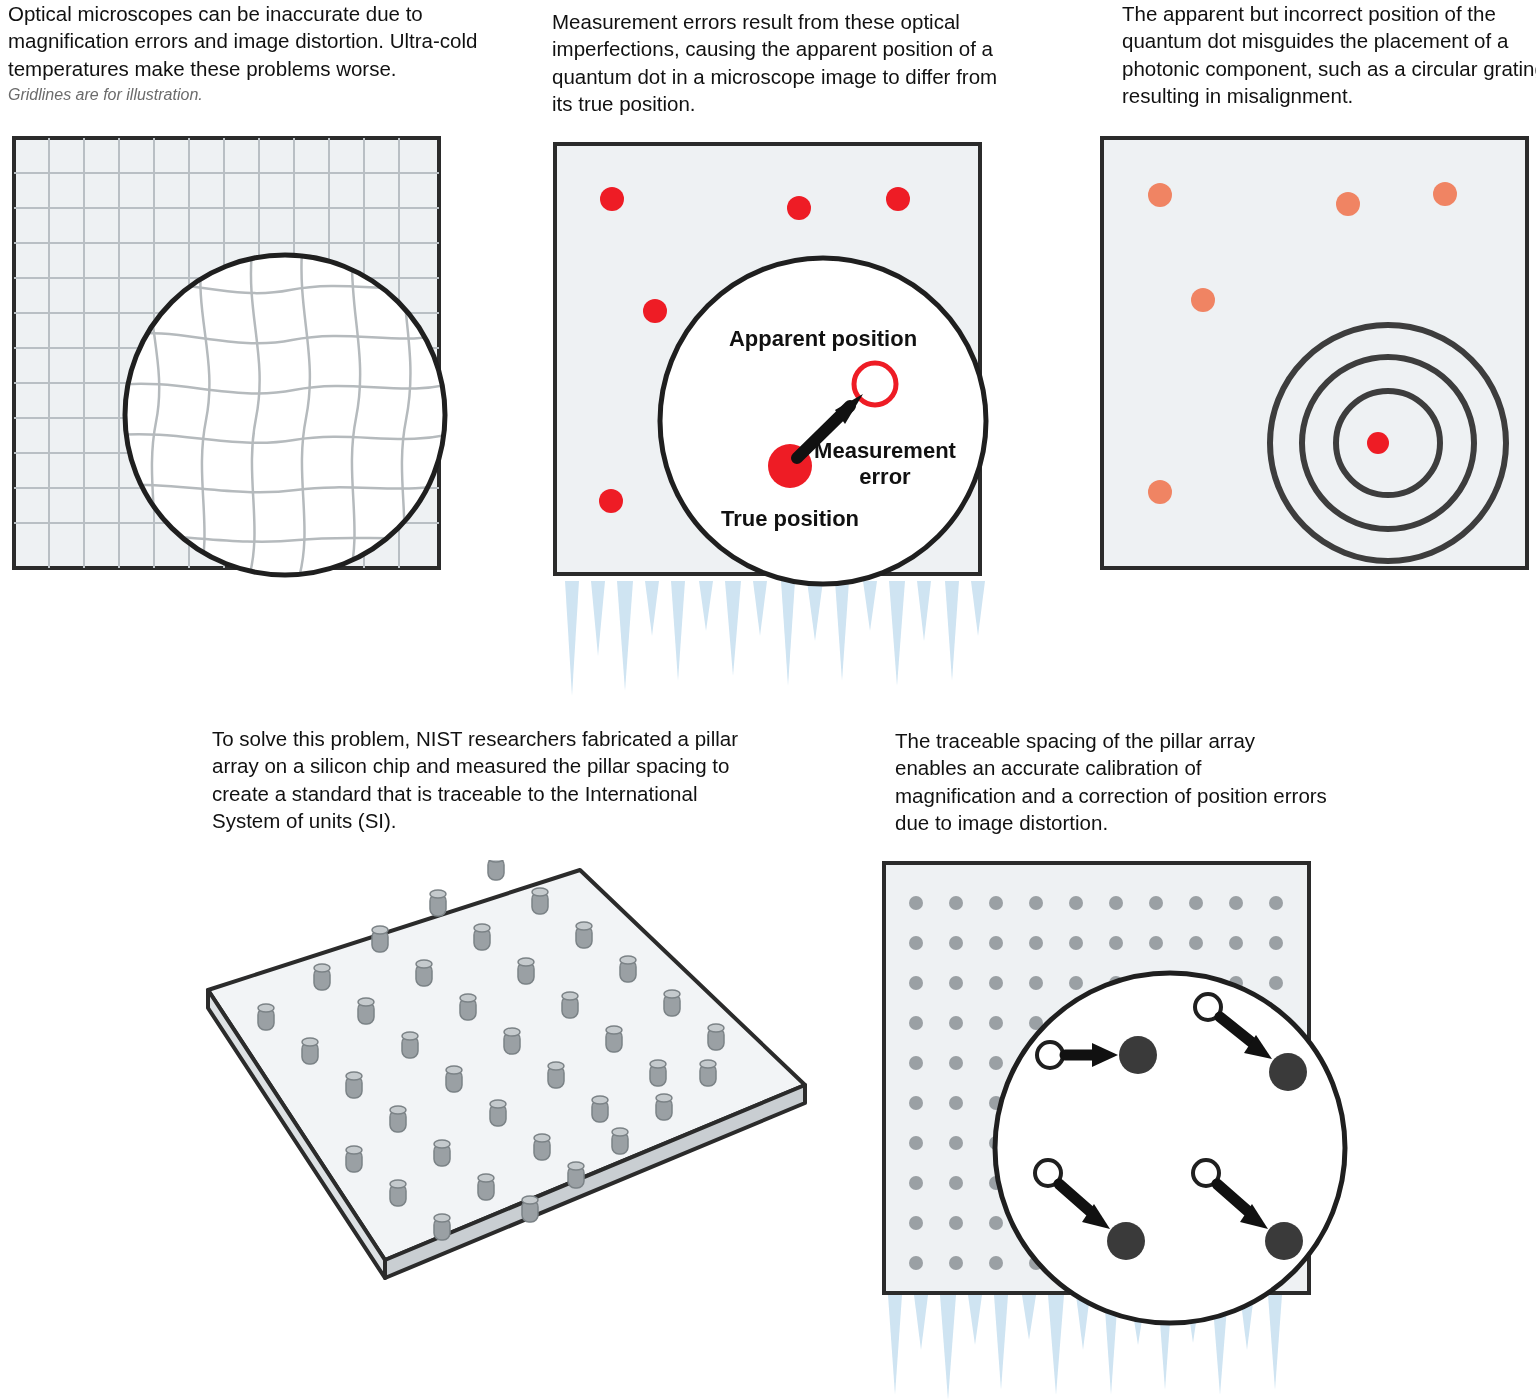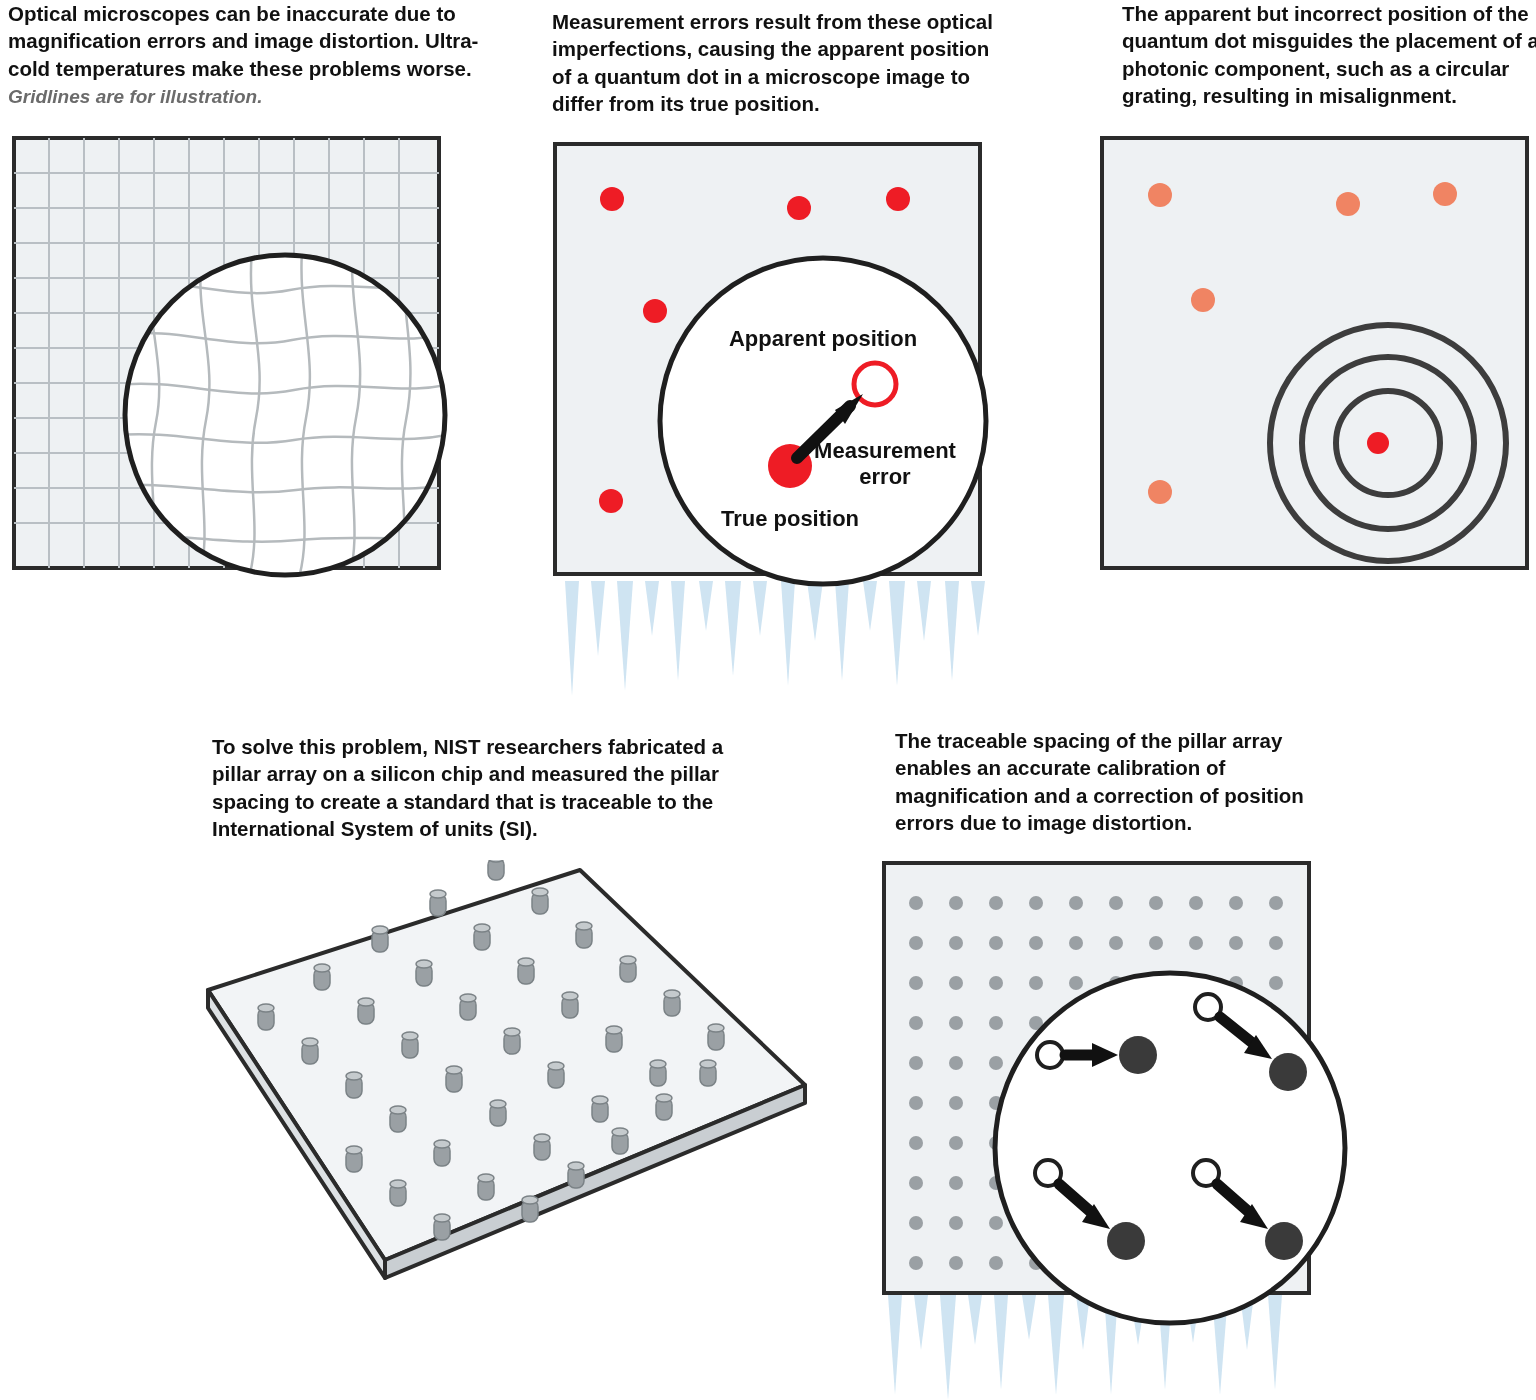--- a/index.html
+++ b/index.html
@@ -10,29 +10,28 @@
   body {
     width: 1536px;
     height: 1400px;
     position: relative;
     font-family: "Liberation Sans", sans-serif;
     color: #111111;
     overflow: hidden;
   }
   .panel {
     position: absolute;
-    font-weight: bold;
   }
   .caption {
     font-size: 20.5px;
     line-height: 1.33;
     color: #111111;
   }
   .caption-note {
-    font-size: 19px;
+    font-size: 16px;
     font-style: italic;
     color: #6b6b6b;
     margin-top: 4px;
   }
   svg { display: block; }
   .fig { position: absolute; }
 </style>
 </head>
 <body>
 
@@ -179,21 +178,21 @@
     <g fill="none" stroke="#3d3d3d" stroke-width="6">
       <circle cx="298" cy="313" r="118"></circle>
       <circle cx="298" cy="313" r="86"></circle>
       <circle cx="298" cy="313" r="52"></circle>
     </g>
     <circle cx="288" cy="313" r="11" fill="#ee1c25"></circle>
   </svg>
 </div>
 
 <div class="panel" style="left:212px; top:725px; width:545px;">
-  <div class="caption" style="width:538px;margin-top:8px;">To solve this problem, NIST researchers fabricated a pillar array on a silicon chip and measured the pillar spacing to create a standard that is traceable to the International System of units (SI).</div>
+  <div class="caption" style="width:538px;">To solve this problem, NIST researchers fabricated a pillar array on a silicon chip and measured the pillar spacing to create a standard that is traceable to the International System of units (SI).</div>
 </div>
 
 <div class="fig" style="left:180px; top:860px; width:660px; height:420px;">
   <svg width="660" height="420" viewBox="0 0 660 420">
 
     <polygon points="400,10 625,225 205,400 28,130" fill="#f2f4f6" stroke="#2b2b2b" stroke-width="4" stroke-linejoin="round"></polygon>
     <polygon points="625,225 625,243 205,418 205,400" fill="#c9ced2" stroke="#2b2b2b" stroke-width="4" stroke-linejoin="round"></polygon>
     <polygon points="205,400 205,418 28,148 28,130" fill="#dde1e4" stroke="#2b2b2b" stroke-width="4" stroke-linejoin="round"></polygon>
     <g fill="#9aa0a4" stroke="#7b8286" stroke-width="1.5">
       <g>

